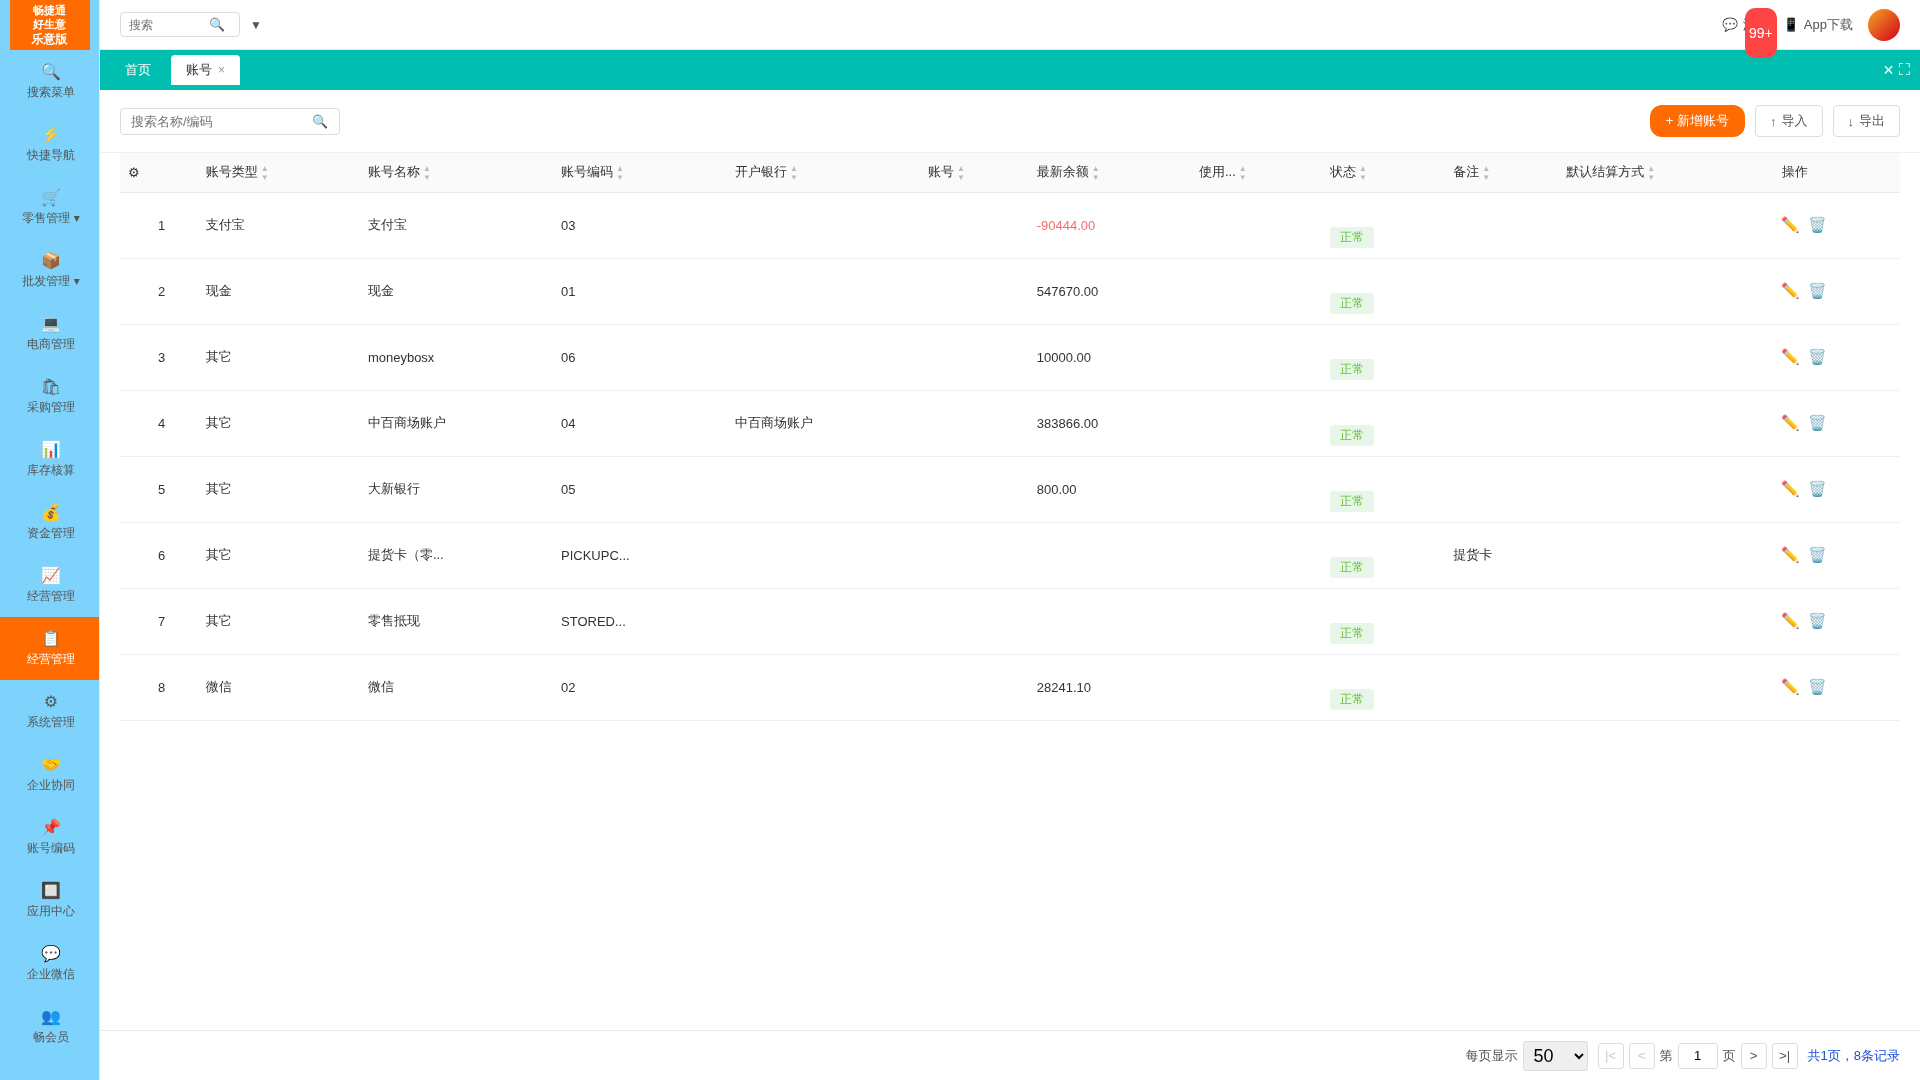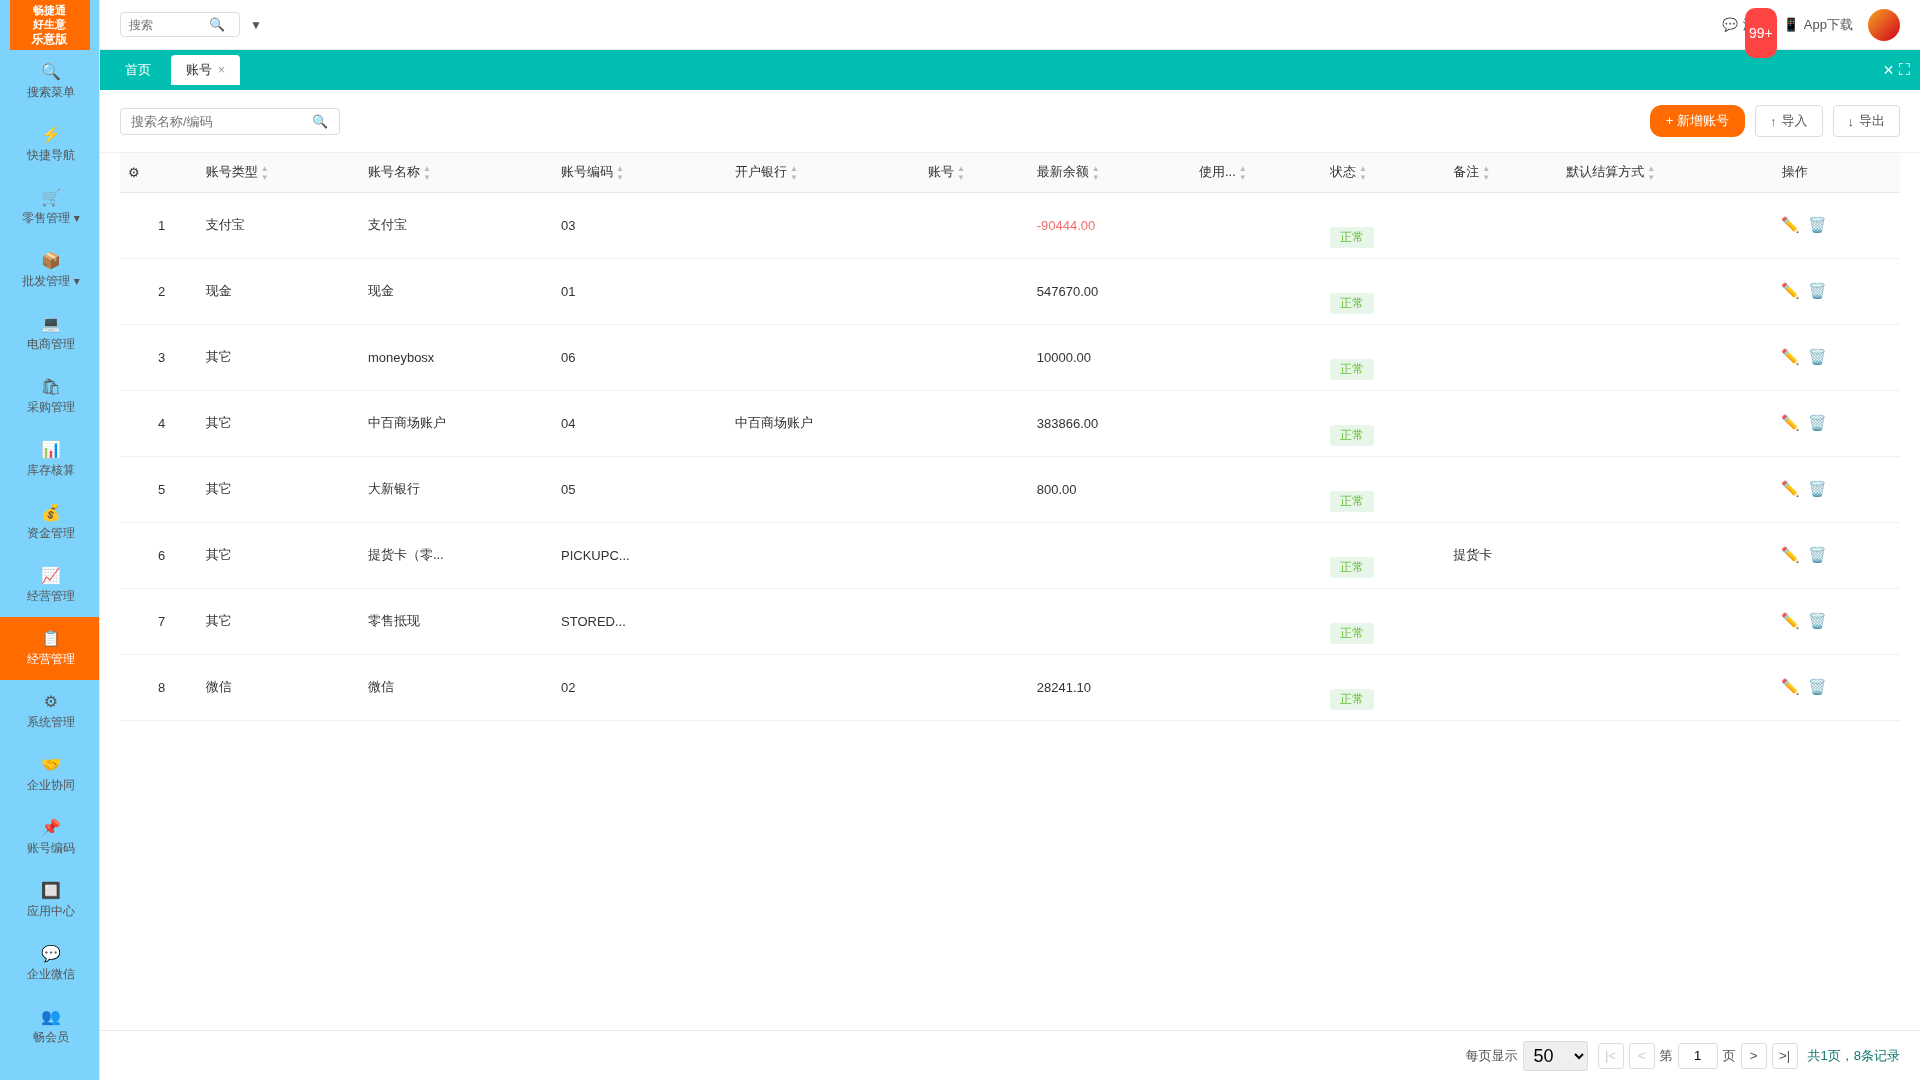--- a/index.html
+++ b/index.html
@@ -226,21 +226,21 @@
     }
     .page-btn.disabled { color: #ccc; cursor: not-allowed; }
     .page-input {
       width: 40px;
       height: 26px;
       border: 1px solid #ddd;
       border-radius: 3px;
       text-align: center;
       font-size: 13px;
     }
-    .total-info { color: #0f766e; }
+    .total-info { color: #1d4ed8; }
   </style>
 </head>
 <body>
 
 <div class="sidebar">
   <div class="sidebar-logo">
     <div class="sidebar-logo-text">畅捷通<br>好生意<br><span style="font-size:12px;">乐意版</span></div>
   </div>
 
 <div class="sidebar-item"><span class="sidebar-item-icon">🔍</span><span>搜索菜单</span></div>

